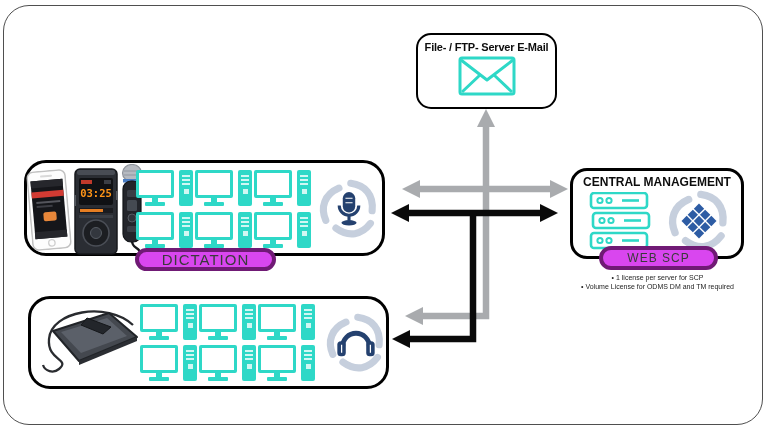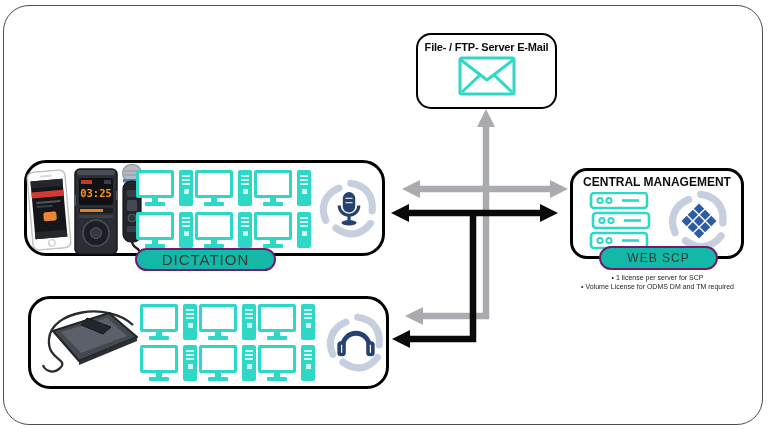--- a/index.html
+++ b/index.html
@@ -3,21 +3,21 @@
 <meta charset="utf-8">
 <style>
   html,body{margin:0;padding:0;background:#fff;}
   #canvas{position:relative;width:768px;height:432px;background:#fff;overflow:hidden;
           font-family:"Liberation Sans","DejaVu Sans",sans-serif;}
   .frame{position:absolute;left:3px;top:5px;width:758px;height:418px;
          border:1.5px solid #4f4f4f;border-radius:26px;z-index:0;}
   svg{display:block}
   
   .node{position:absolute;background:#fff;border:3px solid #000;z-index:2;box-sizing:border-box;}
-  .pill{position:absolute;background:#14b8a6;border:2px solid #701a75;border-radius:14px;z-index:3;
+  .pill{position:absolute;background:#d946ef;border:4px solid #701a75;border-radius:14px;z-index:3;
         display:flex;align-items:center;justify-content:center;color:#3a3a3a;box-sizing:border-box;text-align:center;}
   .pill span{letter-spacing:1px;}
   
   #server-box{left:416px;top:33px;width:141px;height:76px;border-width:2.5px;border-radius:15px;text-align:center;}
   #server-box .title{margin-top:6px;font-size:11px;font-weight:bold;color:#0d0d0d;white-space:nowrap;letter-spacing:-.2px;}
   
   #central-box{left:570px;top:168px;width:174px;height:91px;border-radius:17px;}
   #central-box .title{margin-top:4px;text-align:center;font-size:12px;font-weight:bold;color:#0d0d0d;white-space:nowrap;}
   #central-notes{position:absolute;left:555px;top:273px;width:205px;text-align:center;z-index:2;
                  font-size:7px;line-height:1.35;color:#1d1d1d;}

